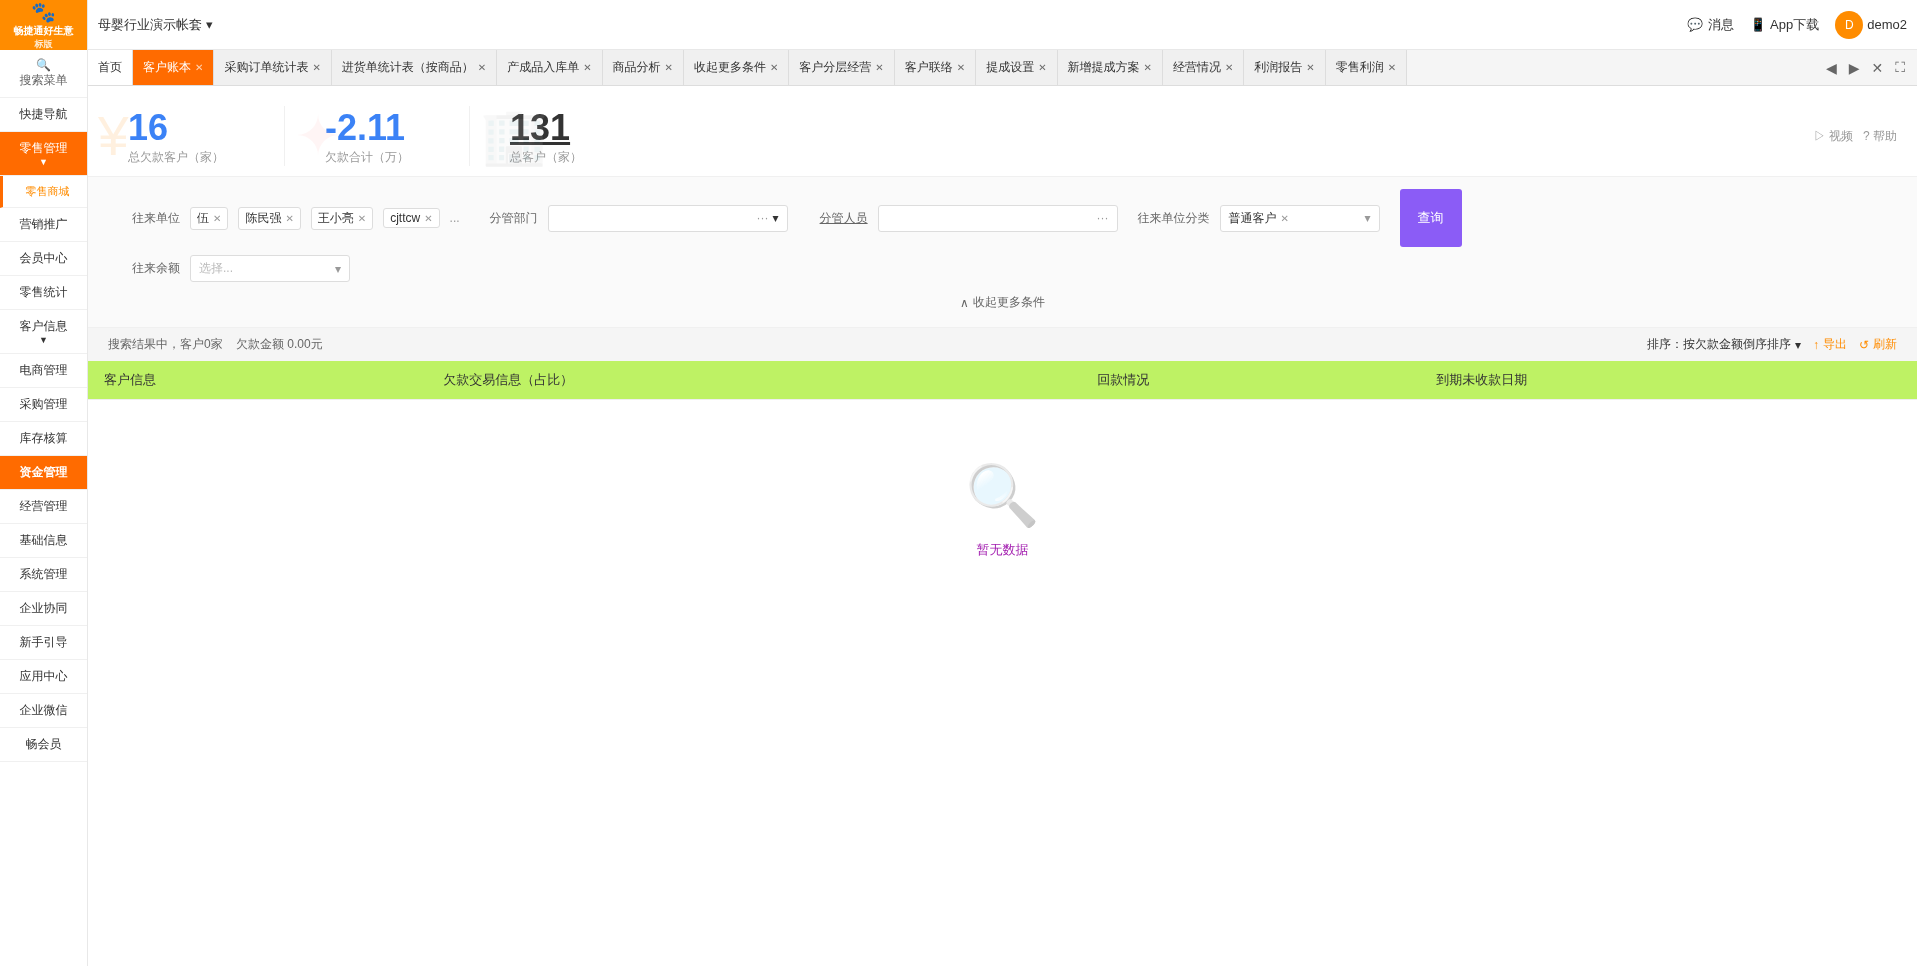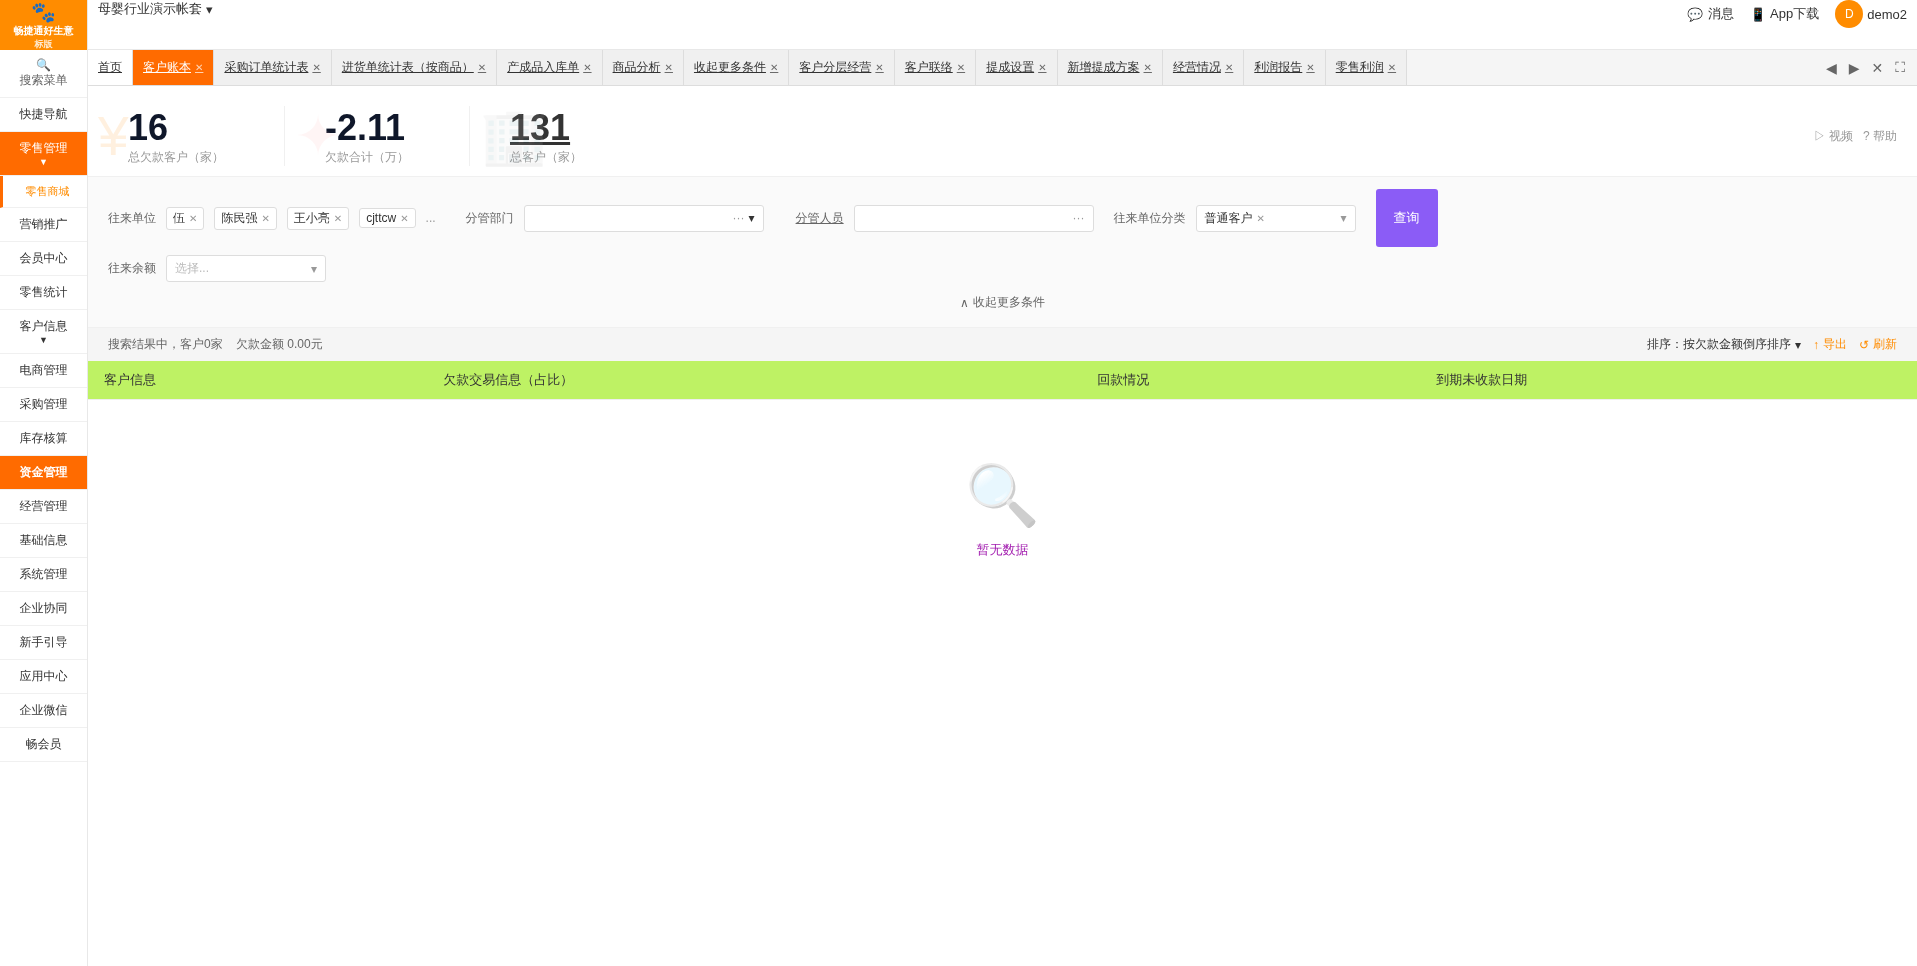--- a/index.html
+++ b/index.html
@@ -10,54 +10,54 @@
     .sidebar-logo { background: #ff8c00; height: 50px; display: flex; align-items: center; justify-content: center; color: #fff; font-size: 11px; font-weight: bold; flex-direction: column; }
     .sidebar-logo .logo-icon { font-size: 20px; }
     .sidebar-search { padding: 8px 0; text-align: center; font-size: 12px; color: #666; cursor: pointer; border-bottom: 1px solid #f0f0f0; }
     .sidebar-nav-item { padding: 8px 0; text-align: center; font-size: 12px; color: #333; cursor: pointer; border-bottom: 1px solid #f0f0f0; }
     .sidebar-nav-item.active { background: #ff6b00; color: #fff; }
 
     
     .main { flex: 1; display: flex; flex-direction: column; overflow: hidden; }
 
     
-    .topbar { height: 50px; background: #fff; display: flex; align-items: flex-start; justify-content: space-between; padding: 0 10px; border-bottom: 1px solid #e8e8e8; }
+    .topbar { height: 50px; background: #fff; display: flex; align-items: center; justify-content: space-between; padding: 0 10px; border-bottom: 1px solid #e8e8e8; }
     .topbar-left { display: flex; align-items: center; gap: 8px; }
     .topbar-account { display: flex; align-items: center; gap: 4px; font-size: 13px; color: #333; cursor: pointer; }
     .topbar-right { display: flex; align-items: center; gap: 16px; font-size: 13px; color: #333; }
     .topbar-right-item { display: flex; align-items: center; gap: 4px; cursor: pointer; }
     .avatar { width: 28px; height: 28px; border-radius: 50%; background: #ff8c00; display: flex; align-items: center; justify-content: center; color: #fff; font-size: 12px; }
 
     
     .tabbar { background: #f5f5f5; display: flex; align-items: center; border-bottom: 1px solid #ddd; overflow: hidden; height: 36px; }
-    .tab-item { display: flex; align-items: center; padding: 0 10px; height: 36px; font-size: 12px; color: #333; cursor: pointer; border-right: 1px solid #ddd; white-space: nowrap; background: #f0f0f0; gap: 4px; text-decoration: underline; }
+    .tab-item { display: flex; align-items: center; padding: 0 10px; height: 36px; font-size: 12px; color: #333; cursor: pointer; border-right: 1px solid #ddd; white-space: nowrap; background: #f0f0f0; gap: 4px; }
     .tab-item.active { background: #ff6b00; color: #fff; }
     .tab-item .tab-close { font-size: 10px; cursor: pointer; opacity: 0.7; }
     .tab-item.home { background: #fff; }
     .tabbar-controls { display: flex; align-items: center; margin-left: auto; padding: 0 8px; gap: 4px; }
     .tabbar-controls span { cursor: pointer; font-size: 14px; color: #666; padding: 2px 4px; }
 
     
     .content { flex: 1; overflow-y: auto; background: #fff; }
 
     
     .stats-row { display: flex; padding: 20px 0 10px 20px; gap: 0; border-bottom: 1px solid #f0f0f0; align-items: center; }
     .stat-card { display: flex; flex-direction: column; align-items: flex-start; padding: 0 60px 0 20px; position: relative; }
     .stat-card + .stat-card { border-left: 1px solid #f0f0f0; }
     .stat-number { font-size: 36px; font-weight: bold; color: #333; line-height: 1.2; }
-    .stat-number.red { color: #0f172a; }
+    .stat-number.red { color: #3b82f6; }
     .stat-number.underline { text-decoration: underline; }
     .stat-label { font-size: 12px; color: #999; }
     .stats-help { margin-left: auto; display: flex; align-items: flex-start; gap: 10px; padding-right: 20px; font-size: 12px; color: #999; }
     .stats-help span { cursor: pointer; }
 
     
     .filter-area { padding: 12px 20px; background: #fafafa; border-bottom: 1px solid #f0f0f0; }
     .filter-row { display: flex; align-items: center; gap: 10px; margin-bottom: 8px; flex-wrap: wrap; }
-    .filter-label { color: #666; font-size: 12px; white-space: nowrap; }
+    .filter-label { color: #666; font-size: 12px; white-space: nowrap; margin-left: 24px; }
     .filter-tag { display: inline-flex; align-items: center; background: #fff; border: 1px solid #ddd; border-radius: 3px; padding: 2px 6px; font-size: 12px; color: #333; gap: 4px; }
     .filter-tag .remove { cursor: pointer; color: #999; font-size: 10px; }
     .filter-more { color: #999; font-size: 12px; cursor: pointer; }
     .filter-select { display: inline-flex; align-items: center; border: 1px solid #ddd; border-radius: 3px; padding: 4px 8px; font-size: 12px; color: #333; background: #fff; min-width: 160px; cursor: pointer; gap: 4px; }
     .filter-select .arrow { margin-left: auto; color: #999; }
     .filter-select-wide { min-width: 240px; }
     .filter-collapse { display: flex; align-items: center; justify-content: center; gap: 4px; font-size: 12px; color: #666; cursor: pointer; padding: 4px 0; }
 
     
     .search-result-bar { display: flex; align-items: center; justify-content: space-between; padding: 8px 20px; background: #f5f5f5; font-size: 12px; color: #666; }

